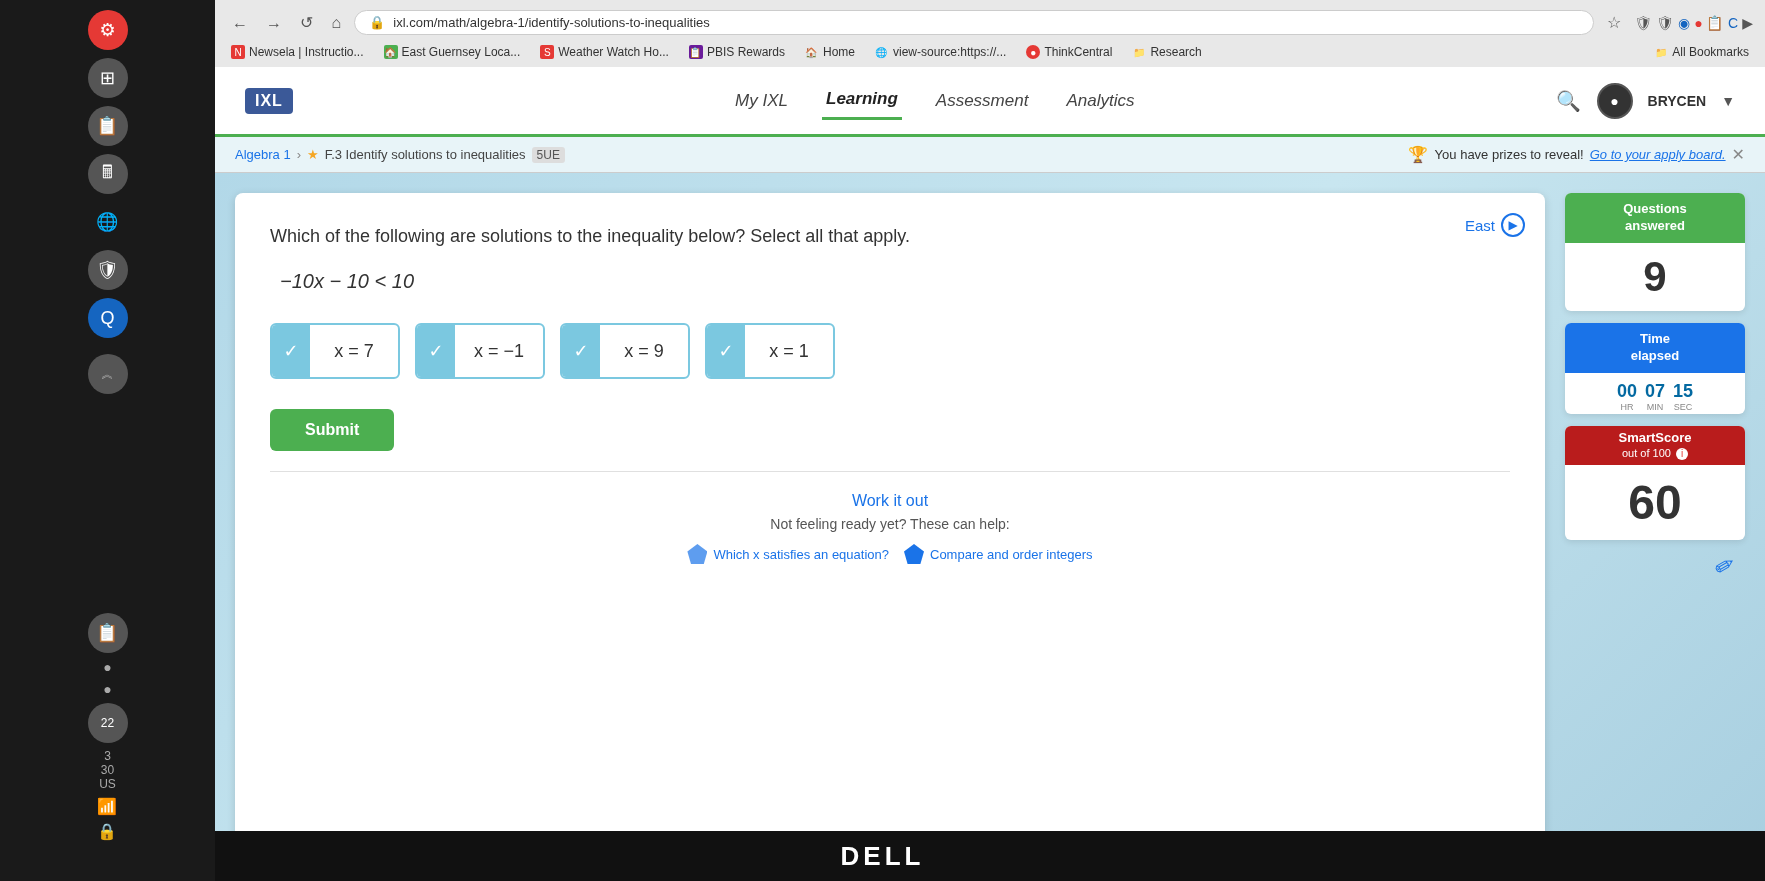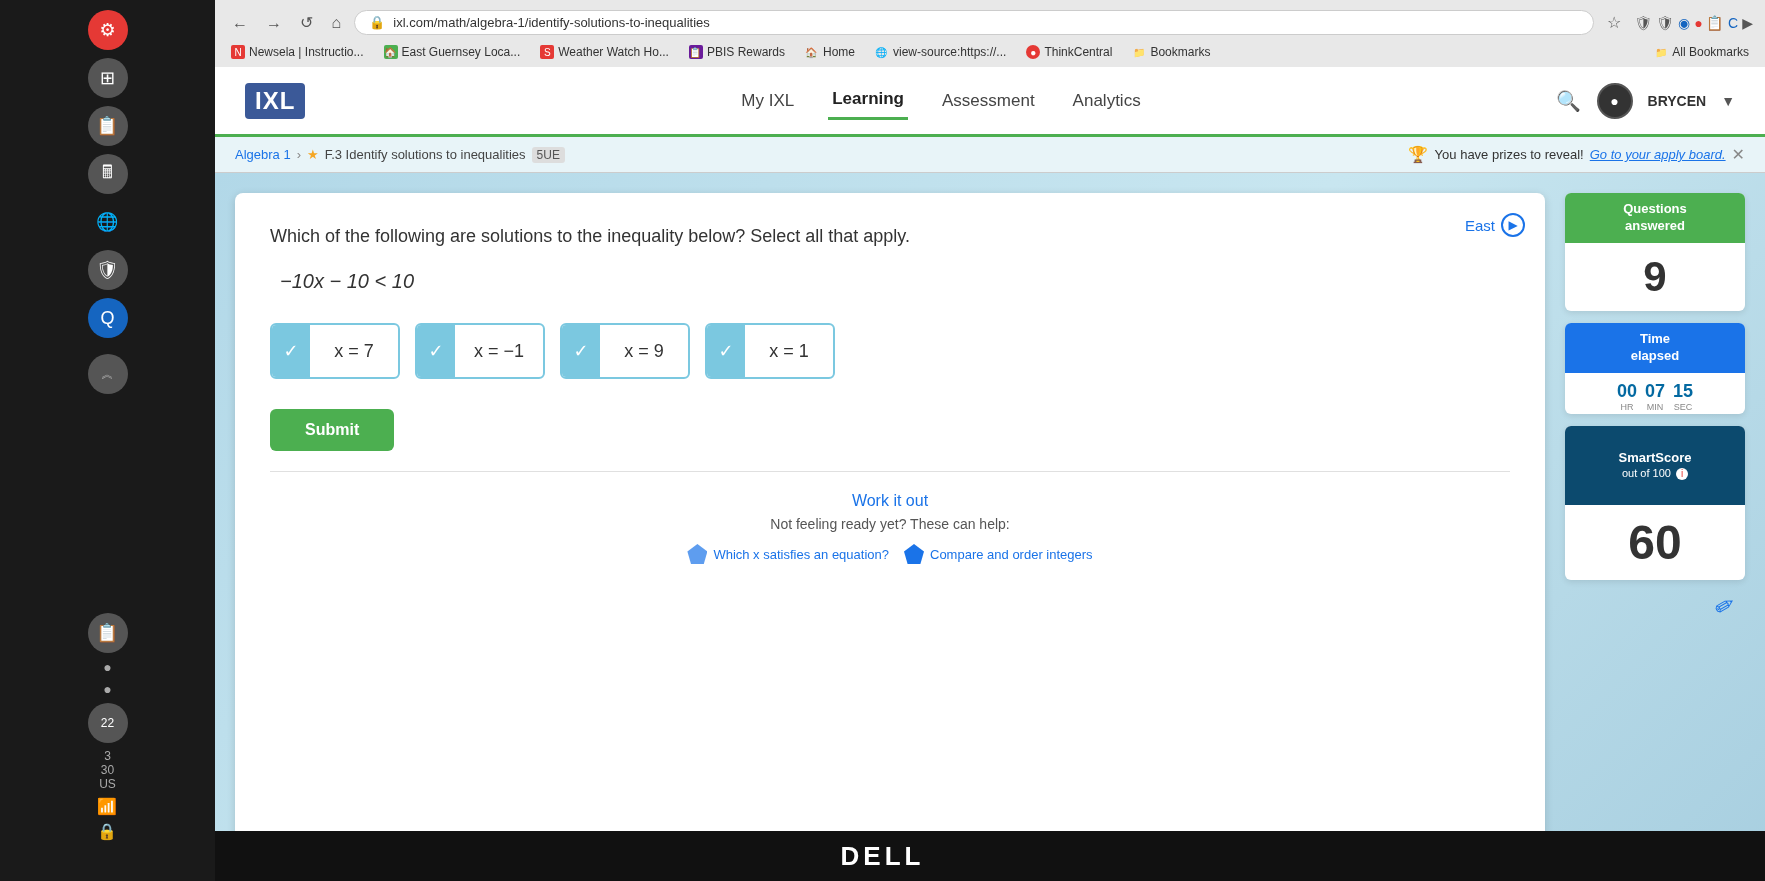--- a/index.html
+++ b/index.html
@@ -128,34 +128,35 @@
       display: flex;
       align-items: center;
       padding: 0 30px;
       border-bottom: 3px solid #4caf50;
       gap: 30px;
     }
 
     .ixl-logo {
       background: #3b5998;
       color: white;
-      font-size: 24px;
+      font-size: 16px;
       font-weight: bold;
       padding: 4px 10px;
       border-radius: 4px;
       letter-spacing: 1px;
       margin-right: 20px;
     }
 
     .ixl-nav {
       display: flex;
       gap: 30px;
       flex: 1;
       justify-content: center;
       align-items: center;
+      font-style: italic;
     }
 
     .ixl-nav-item {
       font-size: 17px;
       color: #444;
       cursor: pointer;
       padding: 8px 4px;
       text-decoration: none;
     }
 
@@ -499,24 +500,24 @@
     }
 
     .smart-score-card {
       background: white;
       border-radius: 6px;
       overflow: hidden;
       box-shadow: 0 2px 6px rgba(0,0,0,0.1);
     }
 
     .smart-header {
-      background: #0c4a6e;
-      color: white;
-      text-align: center;
-      padding: 24px;
+      background: #b91c1c;
+      color: white;
+      text-align: center;
+      padding: 4px;
       font-size: 13px;
       font-weight: bold;
       line-height: 1.3;
     }
 
     .smart-value {
       text-align: center;
       font-size: 48px;
       font-weight: bold;
       color: #333;
@@ -630,21 +631,21 @@
       <div class="bookmark-item">
         <span class="bm-icon">🌐</span>
         <span>view-source:https://...</span>
       </div>
       <div class="bookmark-item">
         <span class="bm-icon" style="background:#e53935;color:white;border-radius:50%">●</span>
         <span>ThinkCentral</span>
       </div>
       <div class="bookmark-item">
         <span class="bm-icon">📁</span>
-        <span>Bookmarks</span>
+        <span>Research</span>
       </div>
       <div style="margin-left:auto" class="bookmark-item">
         <span class="bm-icon">📁</span>
         <span>All Bookmarks</span>
       </div>
     </div>
   </div>
 
   <div class="ixl-header">
     <div class="ixl-logo">

